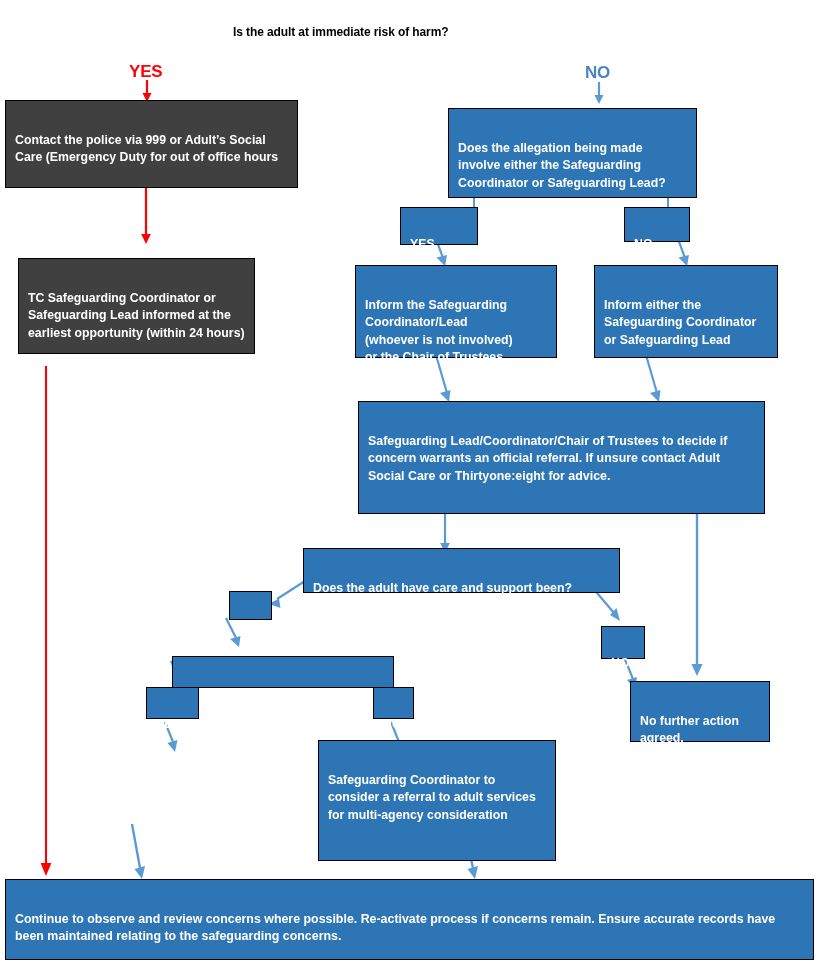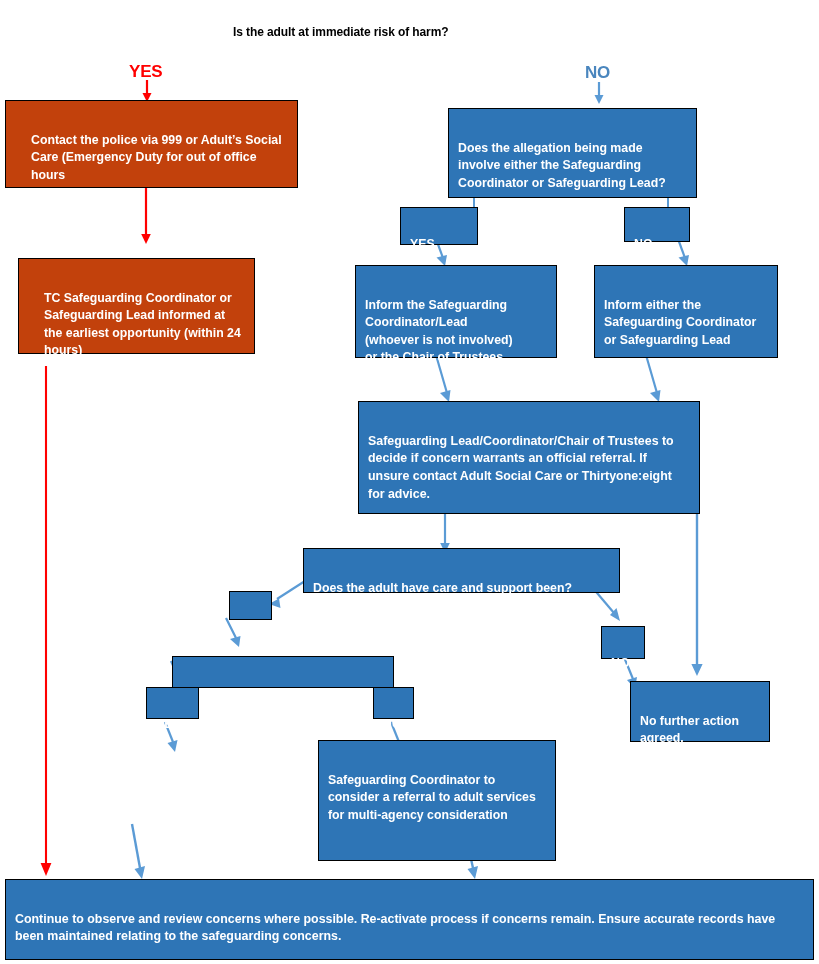--- a/index.html
+++ b/index.html
@@ -18,21 +18,21 @@
   .node {
     position: absolute;
     box-sizing: border-box;
     border: 1px solid #000000;
     color: #ffffff;
     font-weight: bold;
     line-height: 1.42;
     white-space: pre-line;
   }
   .node.blue { background: #2E75B6; }
-  .node.red  { background: #c2410c; padding-left: 16px; }
+  .node.red  { background: #404040; }
   .node .txt {
     display: block;
     padding: 8px 9px 0 9px;
     font-size: 12.3px;
   }
   .node.small .txt {
     padding: 5px 0 0 9px;
     font-size: 12.3px;
   }
   .node.wide .txt { font-size: 12.4px; }
@@ -241,21 +241,21 @@
   <div class="node blue" style="left:355px; top:265px; width:202px; height:93px;">
     <span class="txt">Inform the Safeguarding Coordinator/Lead
 (whoever is not involved)
 or the Chair of Trustees</span>
   </div>
 
   <div class="node blue" style="left:594px; top:265px; width:184px; height:93px;">
     <span class="txt">Inform either the Safeguarding Coordinator or Safeguarding Lead</span>
   </div>
 
-  <div class="node blue wide" style="left:358px; top:401px; width:342px; height:113px;">
+  <div class="node blue wide" style="left:358px; top:401px; width:407px; height:113px;">
     <span class="txt">Safeguarding Lead/Coordinator/Chair of Trustees to decide if concern warrants an official referral. If unsure contact Adult Social Care or Thirtyone:eight for advice.</span>
   </div>
 
   <div class="node blue" style="left:303px; top:548px; width:317px; height:45px;">
     <span class="txt">Does the adult have care and support been?</span>
   </div>
 
   <div class="node blue small" style="left:229px; top:591px; width:43px; height:29px;">
     <span class="txt">YES</span>
   </div>

